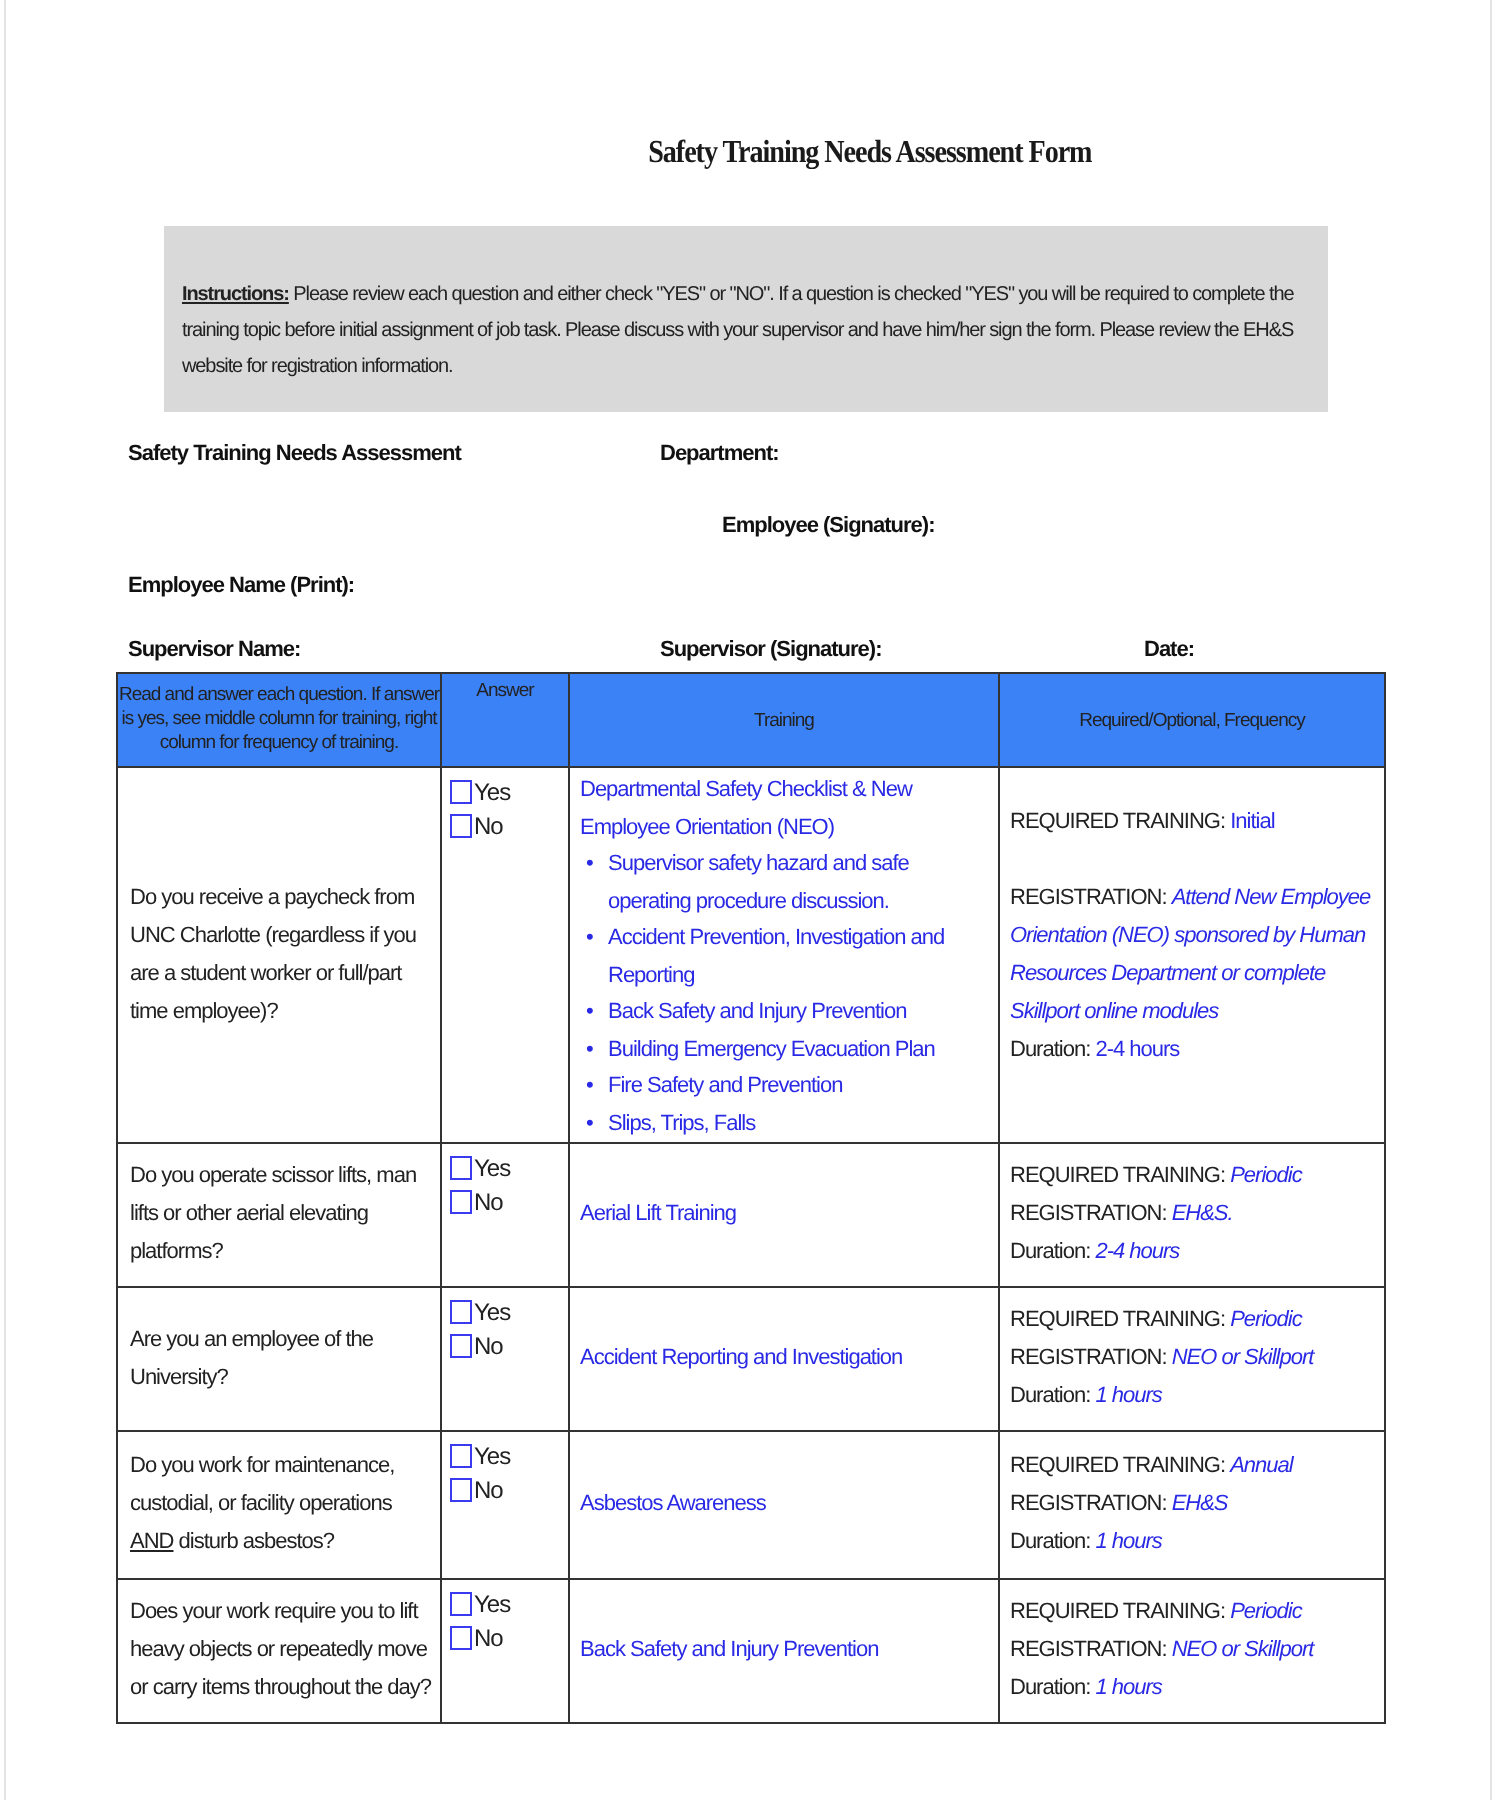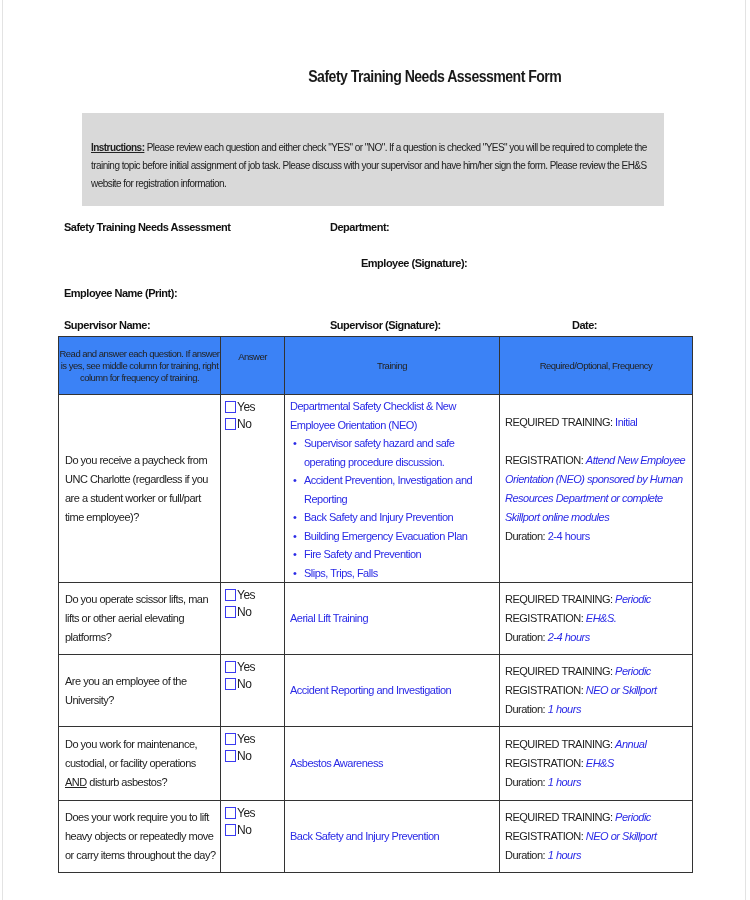--- a/index.html
+++ b/index.html
@@ -2,21 +2,21 @@
 <html><head>
 <meta charset="utf-8">
 <style>
   html, body { margin: 0; padding: 0; }
   body {
     width: 750px; height: 900px; background: #ffffff; position: relative; overflow: hidden;
     font-family: "Liberation Sans", sans-serif; color: #1a1a1a;
   }
   .page-edge-left { position: absolute; left: 2px; top: 0; width: 1px; height: 900px; background: #e3e3e3; }
   .page-edge-right { position: absolute; left: 745px; top: 0; width: 1px; height: 900px; background: #e3e3e3; }
-  .title-wrap { position: absolute; left: 0; top: 68px; width: 750px; text-align: center; }
+  .title-wrap { position: absolute; left: 0; top: 68px; width: 750px; text-align: center; font-family: Liberation Serif, serif; }
   .title-text {
     display: inline-block; font-size: 16px; font-weight: bold; letter-spacing: -0.6px;
     transform: scaleX(0.88); margin-left: 120px;
   }
   .instructions {
     position: absolute; left: 82px; top: 113px; width: 582px; height: 93px;
     background: #d9d9d9; box-sizing: border-box; padding: 26px 8px 0 9px;
     font-size: 10px; line-height: 18px; letter-spacing: -0.55px; color: #222;
   }
   .instructions .inst-label { font-weight: bold; text-decoration: underline; }
@@ -67,21 +67,21 @@
 <table class="form">
   <colgroup>
     <col style="width:162px">
       <col style="width:64px">
       <col style="width:215px">
       <col style="width:193px">
   </colgroup>
   <tbody>
       <tr>
     <th class="hdr-q">Read and answer each question.  If answer is yes, see middle column for training, right column for frequency of training.</th>
-    <th style="vertical-align:top; padding-top:14px;">Answer</th>
+    <th style="vertical-align:top; padding-top:3px;">Answer</th>
     <th>Training</th>
     <th>Required/Optional, Frequency</th>
   </tr>
 
   <tr style="height:169px;">
     <td class="q">Do you receive a paycheck from UNC Charlotte (regardless if you are a student worker or full/part time employee)?</td>
     <td class="ans">
       <div class="cb-line">
             <span class="cb"></span>
             <span>Yes</span>

